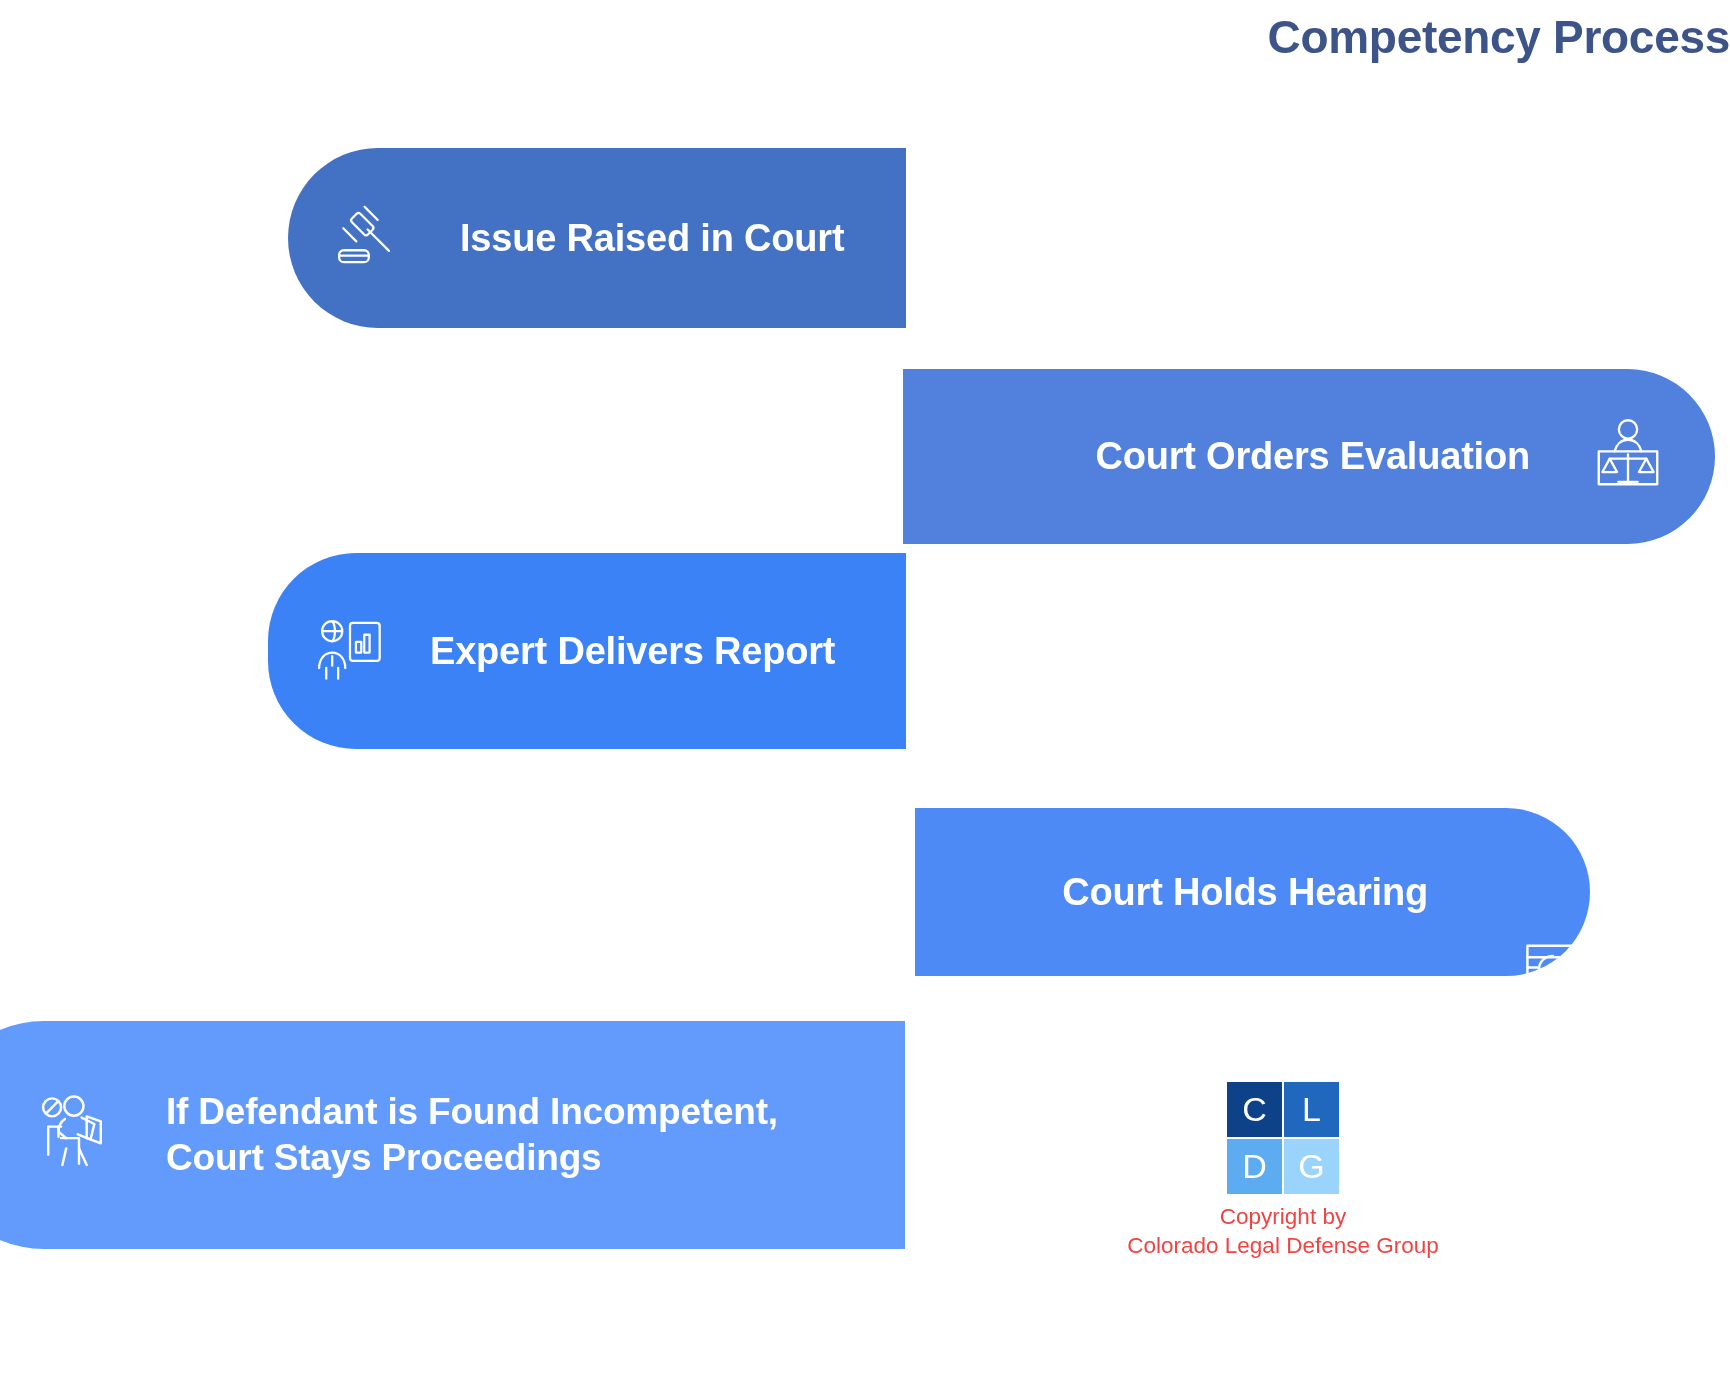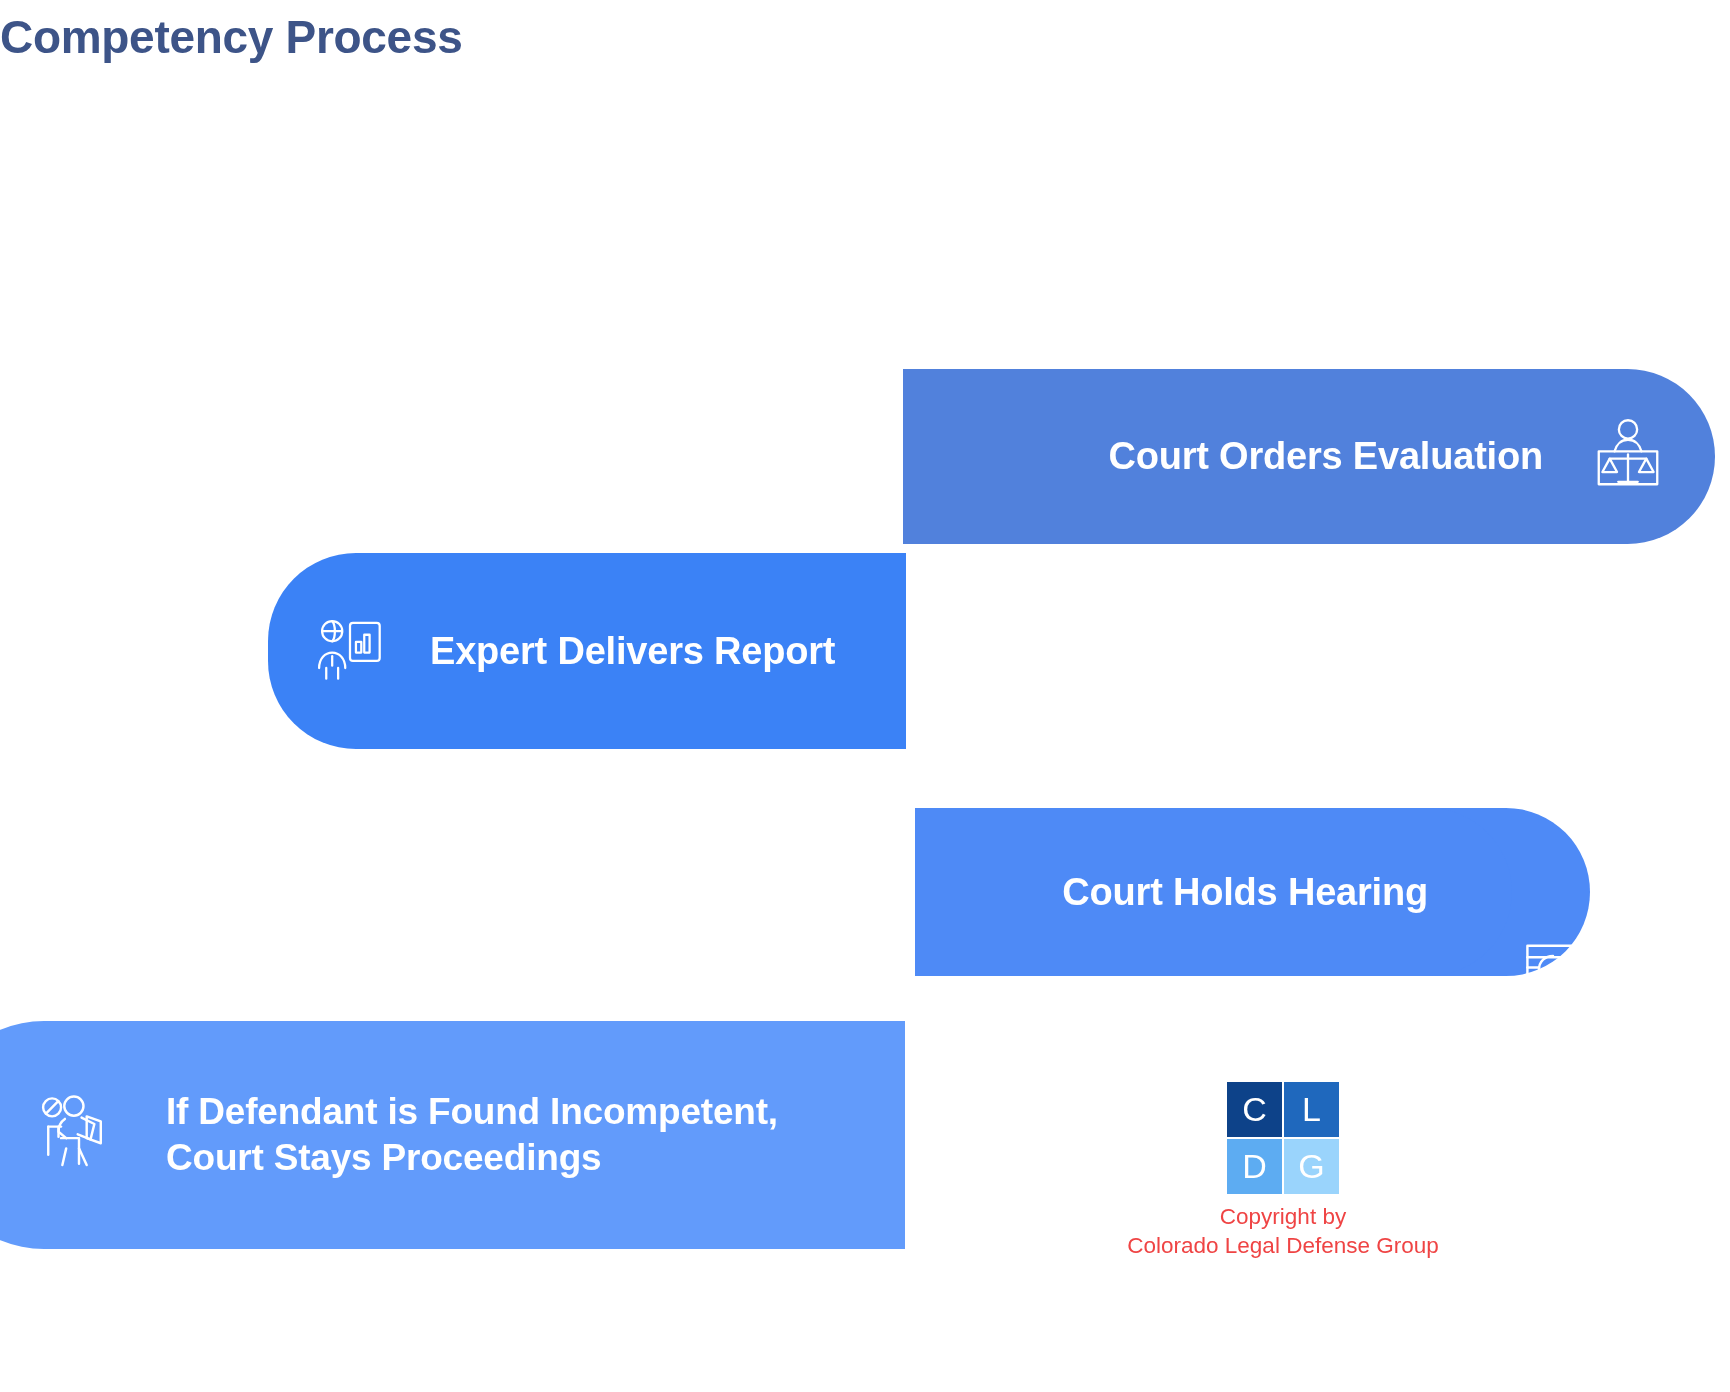--- a/index.html
+++ b/index.html
@@ -13,21 +13,21 @@
     font-family: "Liberation Sans", sans-serif;
     overflow: hidden;
     position: relative;
   }
 
   #page-title {
     position: absolute;
     top: 0;
     left: 0;
     width: 1730px;
-    text-align: left;
+    text-align: right;
     font-size: 46px;
     font-weight: bold;
     color: #3d5488;
     letter-spacing: -0.3px;
     line-height: 64px;
     padding-top: 5px;
     box-sizing: border-box;
   }
 
   .flow {
@@ -67,20 +67,21 @@
     padding-left: 44px;
   }
   #bar-1 .label { margin-left: 52px; }
 
   #bar-2 {
     left: 903px; top: 369px; width: 812px; height: 175px;
     background: #5181dc;
     border-radius: 0 88px 88px 0;
     padding-left: 24px; padding-right: 48px;
     justify-content: flex-end;
+    gap: 13px;
   }
   #bar-2 .label { margin-right: 46px; }
 
   #bar-3 {
     left: 268px; top: 553px; width: 638px; height: 196px;
     background: #3b82f6;
     border-radius: 88px 0 0 88px;
     padding-left: 44px;
   }
   #bar-3 .label { margin-left: 42px; }
@@ -154,20 +155,33 @@
     font-family: "Liberation Sans", sans-serif;
   }
 </style>
 </head>
 <body>
 
 <div id="page-title">Competency Process</div>
 
 <div class="flow">
 
+  <div class="bar" id="bar-1">
+    <span class="ico">
+      <svg width="76" height="76" viewBox="0 0 64 64" fill="none" stroke="#ffffff" stroke-width="1.9" stroke-linecap="round" stroke-linejoin="round">
+        <rect x="20.5" y="12.5" width="10" height="19" rx="2.2" transform="rotate(-45 25.5 22)"></rect>
+        <line x1="27.5" y1="7.5" x2="38.5" y2="18.5"></line>
+        <line x1="9.5" y1="25.5" x2="20.5" y2="36.5"></line>
+        <line x1="30" y1="26.5" x2="48" y2="44.5"></line>
+        <rect x="6" y="44" width="25" height="10" rx="4"></rect>
+        <line x1="6" y1="48.6" x2="31" y2="48.6"></line>
+      </svg>
+    </span>
+    <span class="label">Issue Raised in Court</span>
+  </div>
 
   <div class="bar" id="bar-2">
     <span class="label">Court Orders Evaluation</span>
     <span class="ico">
       <svg width="78" height="78" viewBox="0 0 64 64" fill="none" stroke="#ffffff" stroke-width="1.9" stroke-linecap="round" stroke-linejoin="round">
         <circle cx="32" cy="11" r="7.5"></circle>
         <path d="M21 29c1.5-6 5.8-9.5 11-9.5S41.5 23 43 29"></path>
         <rect x="8" y="29" width="48" height="27"></rect>
         <line x1="32" y1="31.5" x2="32" y2="54"></line>
         <line x1="24" y1="54" x2="40" y2="54"></line>

